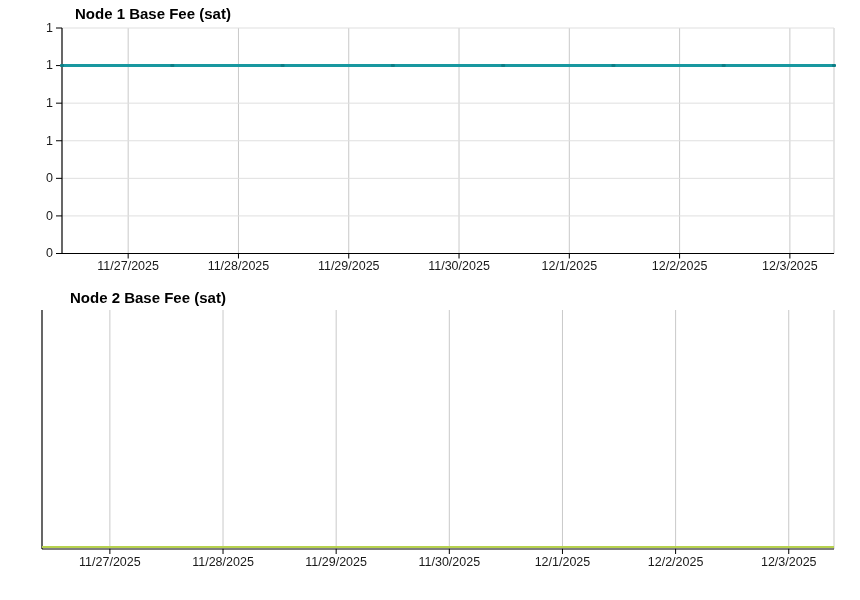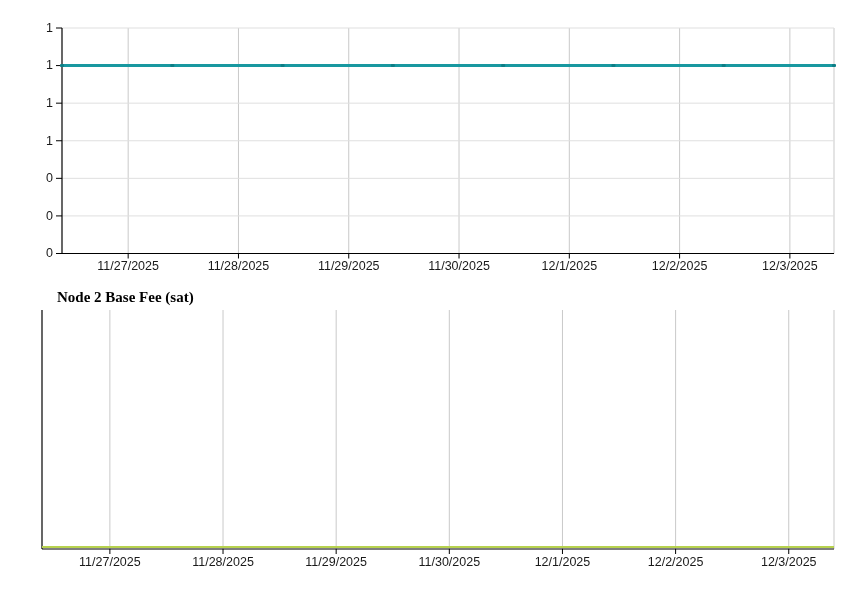--- a/index.html
+++ b/index.html
@@ -1,27 +1,28 @@
 <!DOCTYPE html>
 <html><head>
 <meta charset="utf-8">
 <style>
   html,body{margin:0;padding:0;background:#ffffff;}
   .page{position:relative;width:860px;height:600px;background:#ffffff;overflow:hidden;
         font-family:"Liberation Sans","DejaVu Sans",sans-serif;}
   .chart-title{position:absolute;font-size:15px;font-weight:bold;color:#000;white-space:nowrap;}
   #title-1{left:75px;top:5px;}
-  #title-2{left:57px;top:289px;font-family:Liberation Serif, serif;}
+  #title-2{left:70px;top:289px;}
   svg text.tick{font-family:"Liberation Sans","DejaVu Sans",sans-serif;font-size:12.5px;fill:#1a1a1a;}
   svg{position:absolute;left:0;top:0;}
 </style>
 </head>
 <body>
 
 <div class="page">
+  <div class="chart-title" id="title-1">Node 1 Base Fee (sat)</div>
   <div class="chart-title" id="title-2">Node 2 Base Fee (sat)</div>
   <svg id="chart-canvas" width="860" height="600" viewBox="0 0 860 600">
       <line x1="128.17142857142858" y1="28" x2="128.17142857142858" y2="253.5" stroke="#c9c9c9" stroke-width="1"></line>
       <line x1="128.17142857142858" y1="253.5" x2="128.17142857142858" y2="258.5" stroke="#000000" stroke-width="1"></line>
       <text x="128.17142857142858" y="261.5" text-anchor="middle" dominant-baseline="hanging" class="tick">11/27/2025</text>
       <line x1="238.45714285714288" y1="28" x2="238.45714285714288" y2="253.5" stroke="#c9c9c9" stroke-width="1"></line>
       <line x1="238.45714285714288" y1="253.5" x2="238.45714285714288" y2="258.5" stroke="#000000" stroke-width="1"></line>
       <text x="238.45714285714288" y="261.5" text-anchor="middle" dominant-baseline="hanging" class="tick">11/28/2025</text>
       <line x1="348.74285714285713" y1="28" x2="348.74285714285713" y2="253.5" stroke="#c9c9c9" stroke-width="1"></line>
       <line x1="348.74285714285713" y1="253.5" x2="348.74285714285713" y2="258.5" stroke="#000000" stroke-width="1"></line>

